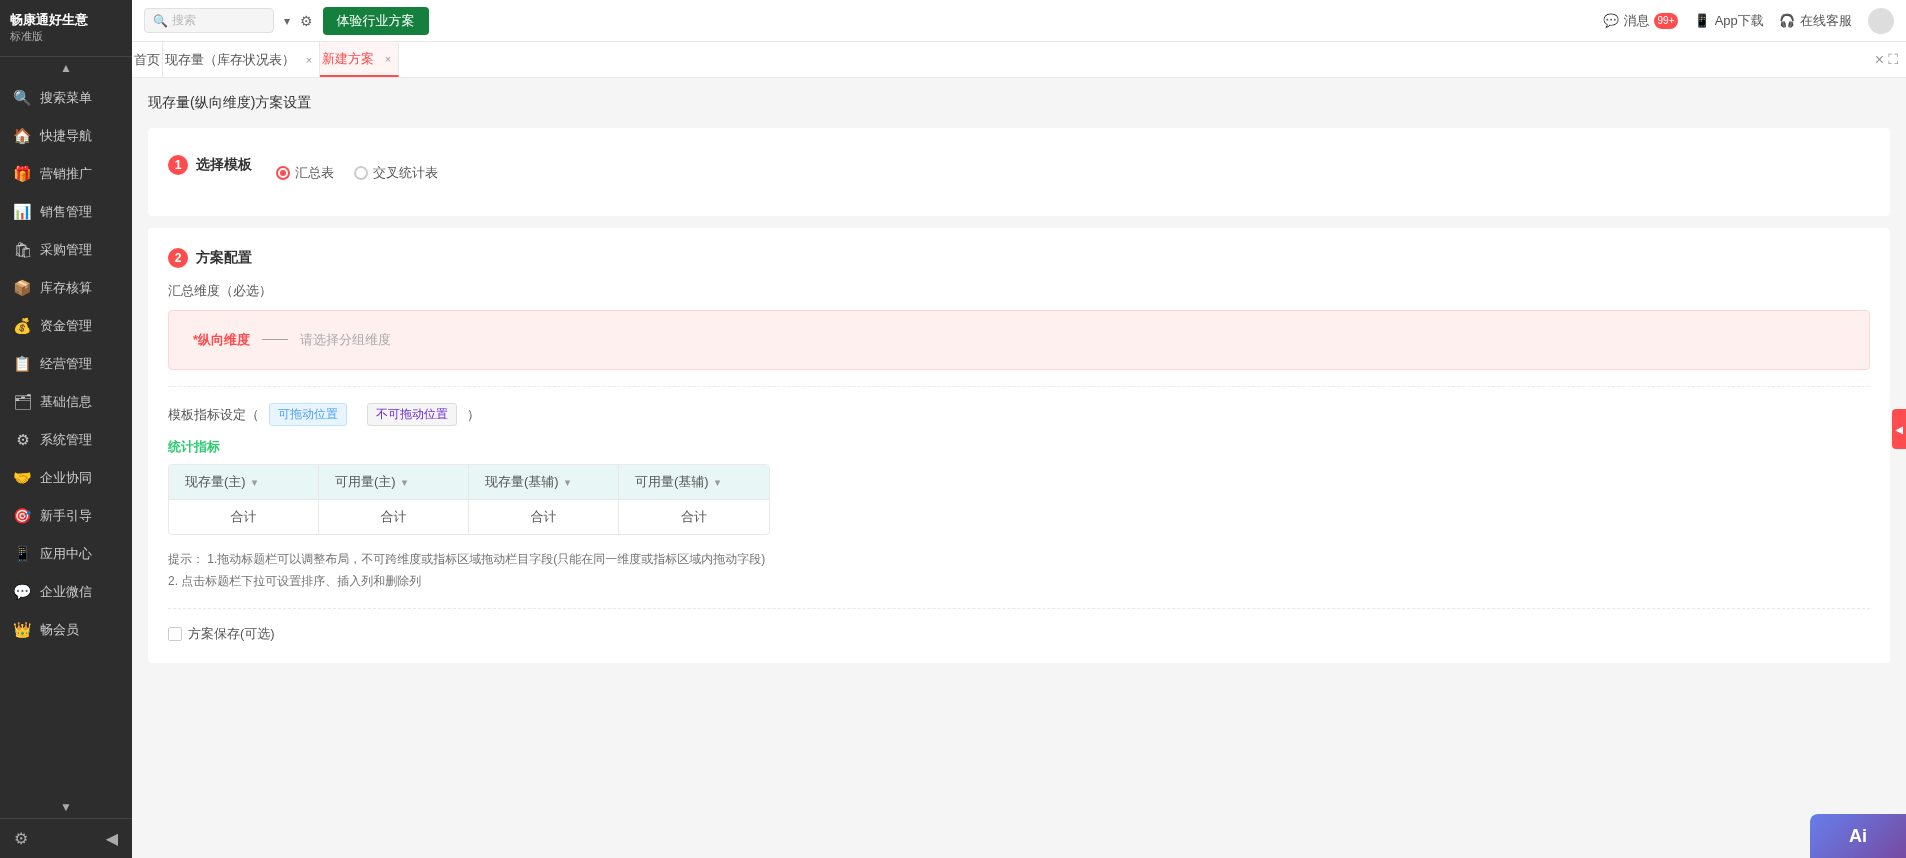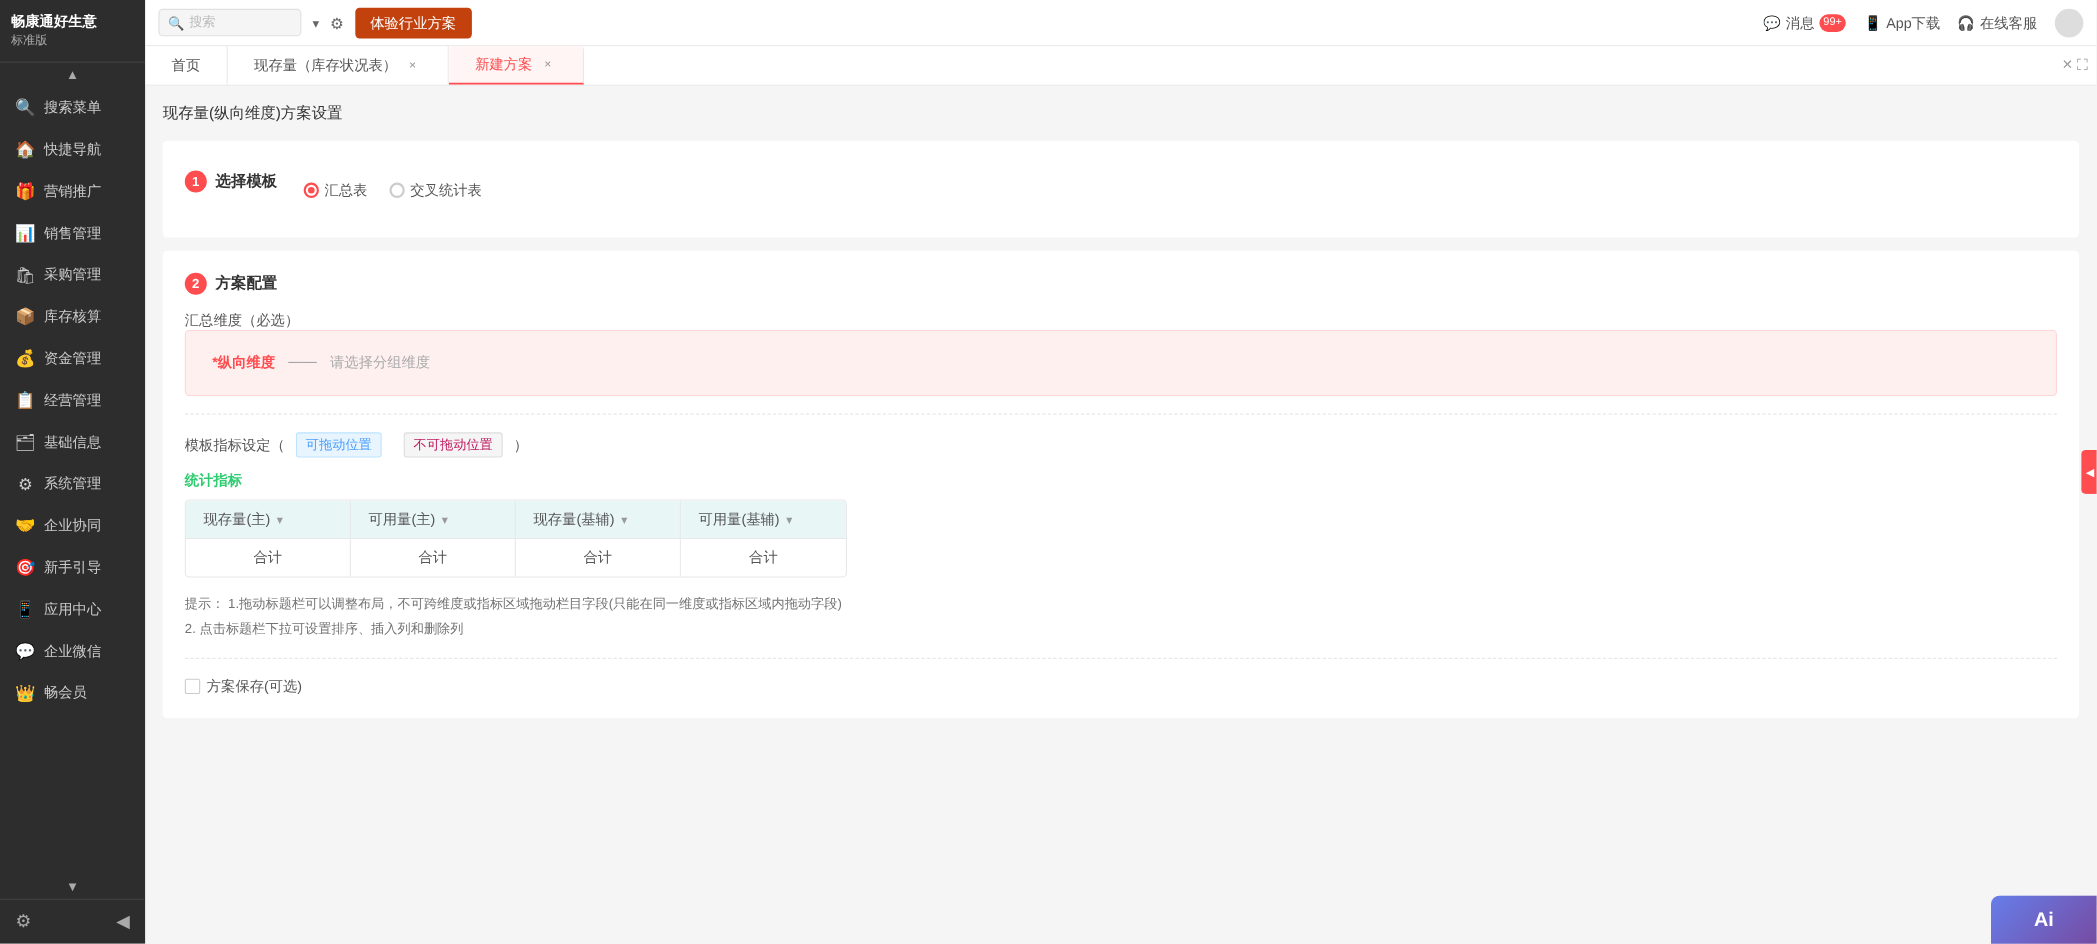--- a/index.html
+++ b/index.html
@@ -108,21 +108,21 @@
       color: #666;
       font-size: 12px;
       cursor: pointer;
     }
     .topbar-gear {
       color: #666;
       font-size: 14px;
       cursor: pointer;
     }
     .btn-industry {
-      background: #c2410c;
+      background: #15803d;
       color: #fff;
       border: none;
       border-radius: 4px;
       padding: 5px 14px;
       font-size: 13px;
       cursor: pointer;
     }
     .topbar-right {
       margin-left: auto;
       display: flex;
@@ -161,21 +161,21 @@
       display: flex;
       align-items: center;
       padding: 0;
       height: 36px;
       flex-shrink: 0;
     }
     .tab {
       display: flex;
       align-items: center;
       gap: 6px;
-      padding: 0 24px;
+      padding: 0 2px;
       height: 100%;
       font-size: 13px;
       color: #555;
       cursor: pointer;
       border-right: 1px solid #e8e8e8;
       white-space: nowrap;
     }
     .tab.active {
       background: #fff5f5;
       color: #ff4d4f;
@@ -293,20 +293,21 @@
     .divider {
       border: none;
       border-top: 1px dashed #e8e8e8;
       margin: 16px 0;
     }
 
     
     .summary-dim-label {
       font-size: 13px;
       color: #555;
+      margin-bottom: 10px;
     }
     .dim-area {
       background: #fff0f0;
       border: 1px solid #ffd6d6;
       border-radius: 4px;
       padding: 20px 24px;
       display: flex;
       gap: 12px;
       color: #f56c6c;
       font-size: 13px;
@@ -339,21 +340,21 @@
       border-radius: 3px;
       font-size: 12px;
     }
     .indicator-tag.movable {
       background: #e8f5ff;
       color: #4a9eff;
       border: 1px solid #bde4ff;
     }
     .indicator-tag.fixed {
       background: #f5f5f5;
-      color: #be185d;
+      color: #6d28d9;
       border: 1px solid #ddd;
     }
 
     
     .stat-section-label {
       font-size: 13px;
       color: #2ecc71;
       margin-bottom: 8px;
       font-weight: bold;
     }

